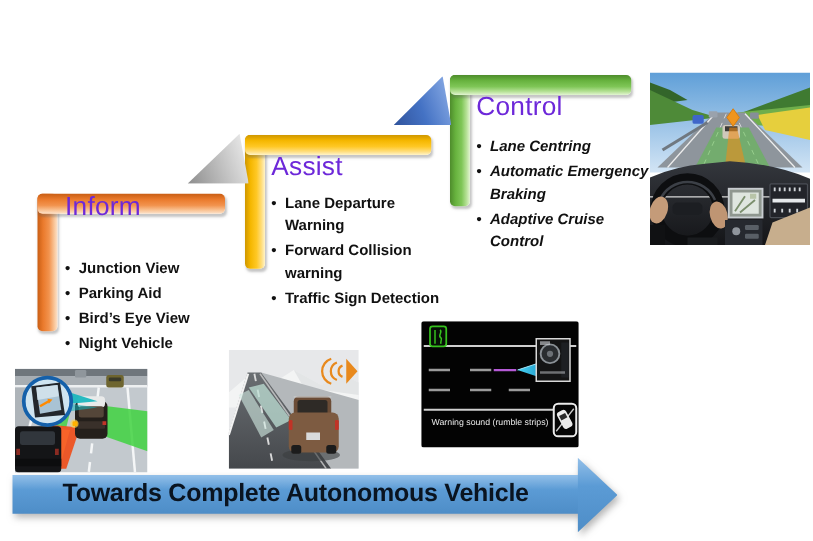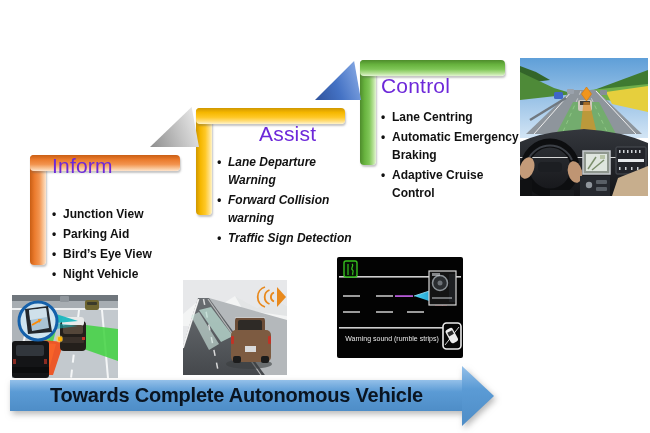--- a/index.html
+++ b/index.html
@@ -26,27 +26,27 @@
   .step-list li::before{content:"\2022";position:absolute;left:0;top:0;}
 
   
   #bracket-inform{left:30px;top:155px;width:150px;height:110px;}
   #bracket-inform .hbar{width:150px;} #bracket-inform .vbar{height:110px;}
   #title-inform{left:52px;top:154px;}
   #list-inform{left:52px;top:205px;width:125px;}
 
   #bracket-assist{left:196px;top:108px;width:149px;height:107px;}
   #bracket-assist .hbar{width:149px;} #bracket-assist .vbar{height:107px;}
-  #title-assist{left:217px;top:122px;margin-left:42px;}
-  #list-assist{left:217px;top:153px;width:147px;font-style:italic;}
+  #title-assist{left:217px;top:122px;}
+  #list-assist{left:217px;top:153px;width:147px;}
 
   #bracket-control{left:360px;top:60px;width:145px;height:105px;}
   #bracket-control .hbar{width:145px;} #bracket-control .vbar{height:105px;}
   #title-control{left:381px;top:74px;}
-  #list-control{left:381px;top:108px;width:139px;}
+  #list-control{left:381px;top:108px;width:139px;font-style:italic;}
 
   
   .tri{position:absolute;}
   .tri-gray{left:150px;top:107px;width:49px;height:40px;
     background:linear-gradient(250deg,#f0f0f0 0%,#c4c4c4 45%,#8d8d8d 100%);
     clip-path:polygon(0% 100%,100% 100%,85% 0%);}
   .tri-blue{left:315px;top:61px;width:46px;height:39px;
     background:linear-gradient(250deg,#8fb0e8 0%,#4472c4 55%,#30539c 100%);
     clip-path:polygon(0% 100%,100% 100%,85% 0%);}
 

